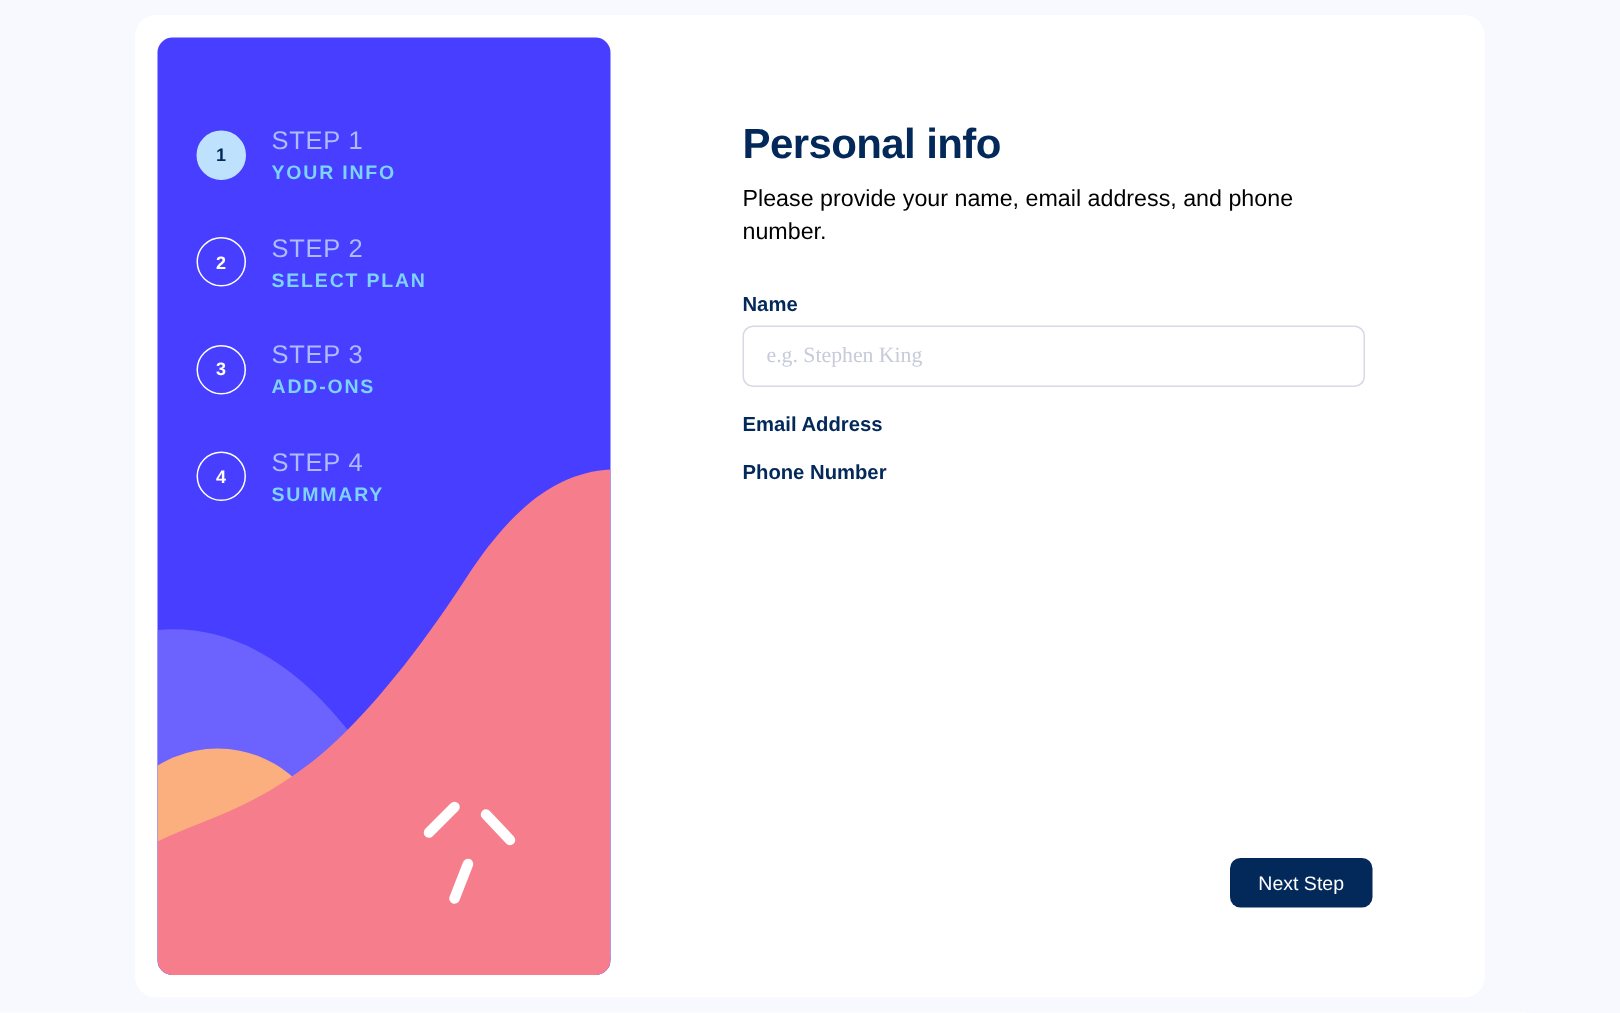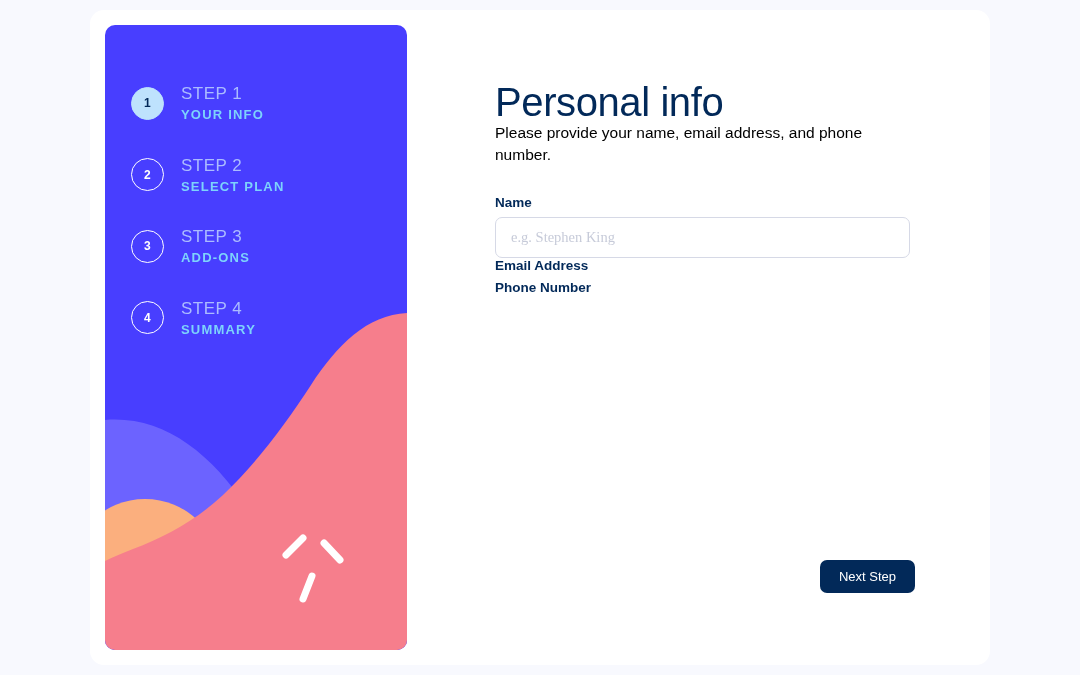--- a/index.html
+++ b/index.html
@@ -110,35 +110,36 @@
   }
 
   
   .main {
     position: relative;
     flex: 1 1 auto;
     padding: 57px 60px 0 88px;
   }
 
   .page-title {
-    font-size: 40px;
-    font-weight: normal;
+    font-size: 28px;
+    font-weight: bold;
     color: #022959;
     letter-spacing: -0.4px;
     line-height: 1;
+    margin-bottom: 12px;
   }
 
   .page-subtitle {
     font-size: 15.5px;
     color: #000000;
     line-height: 1.4;
     margin-bottom: 30px;
   }
 
-  .field { }
+  .field { margin-bottom: 17px; }
 
   .field-label {
     display: block;
     font-size: 13.5px;
     font-weight: bold;
     color: #022959;
     margin-bottom: 7px;
   }
 
   .field-input {
@@ -156,21 +157,21 @@
   }
 
   .field-input::placeholder {
     color: #c7cbd9;
   }
 
   
   .footer {
     position: absolute;
     right: 60px;
-    bottom: 57px;
+    bottom: 45px;
   }
 
   .next-button {
     background: #022959;
     color: #ffffff;
     border: none;
     border-radius: 7px;
     padding: 0 19px;
     height: 33px;
     font-family: "Liberation Sans", sans-serif;

